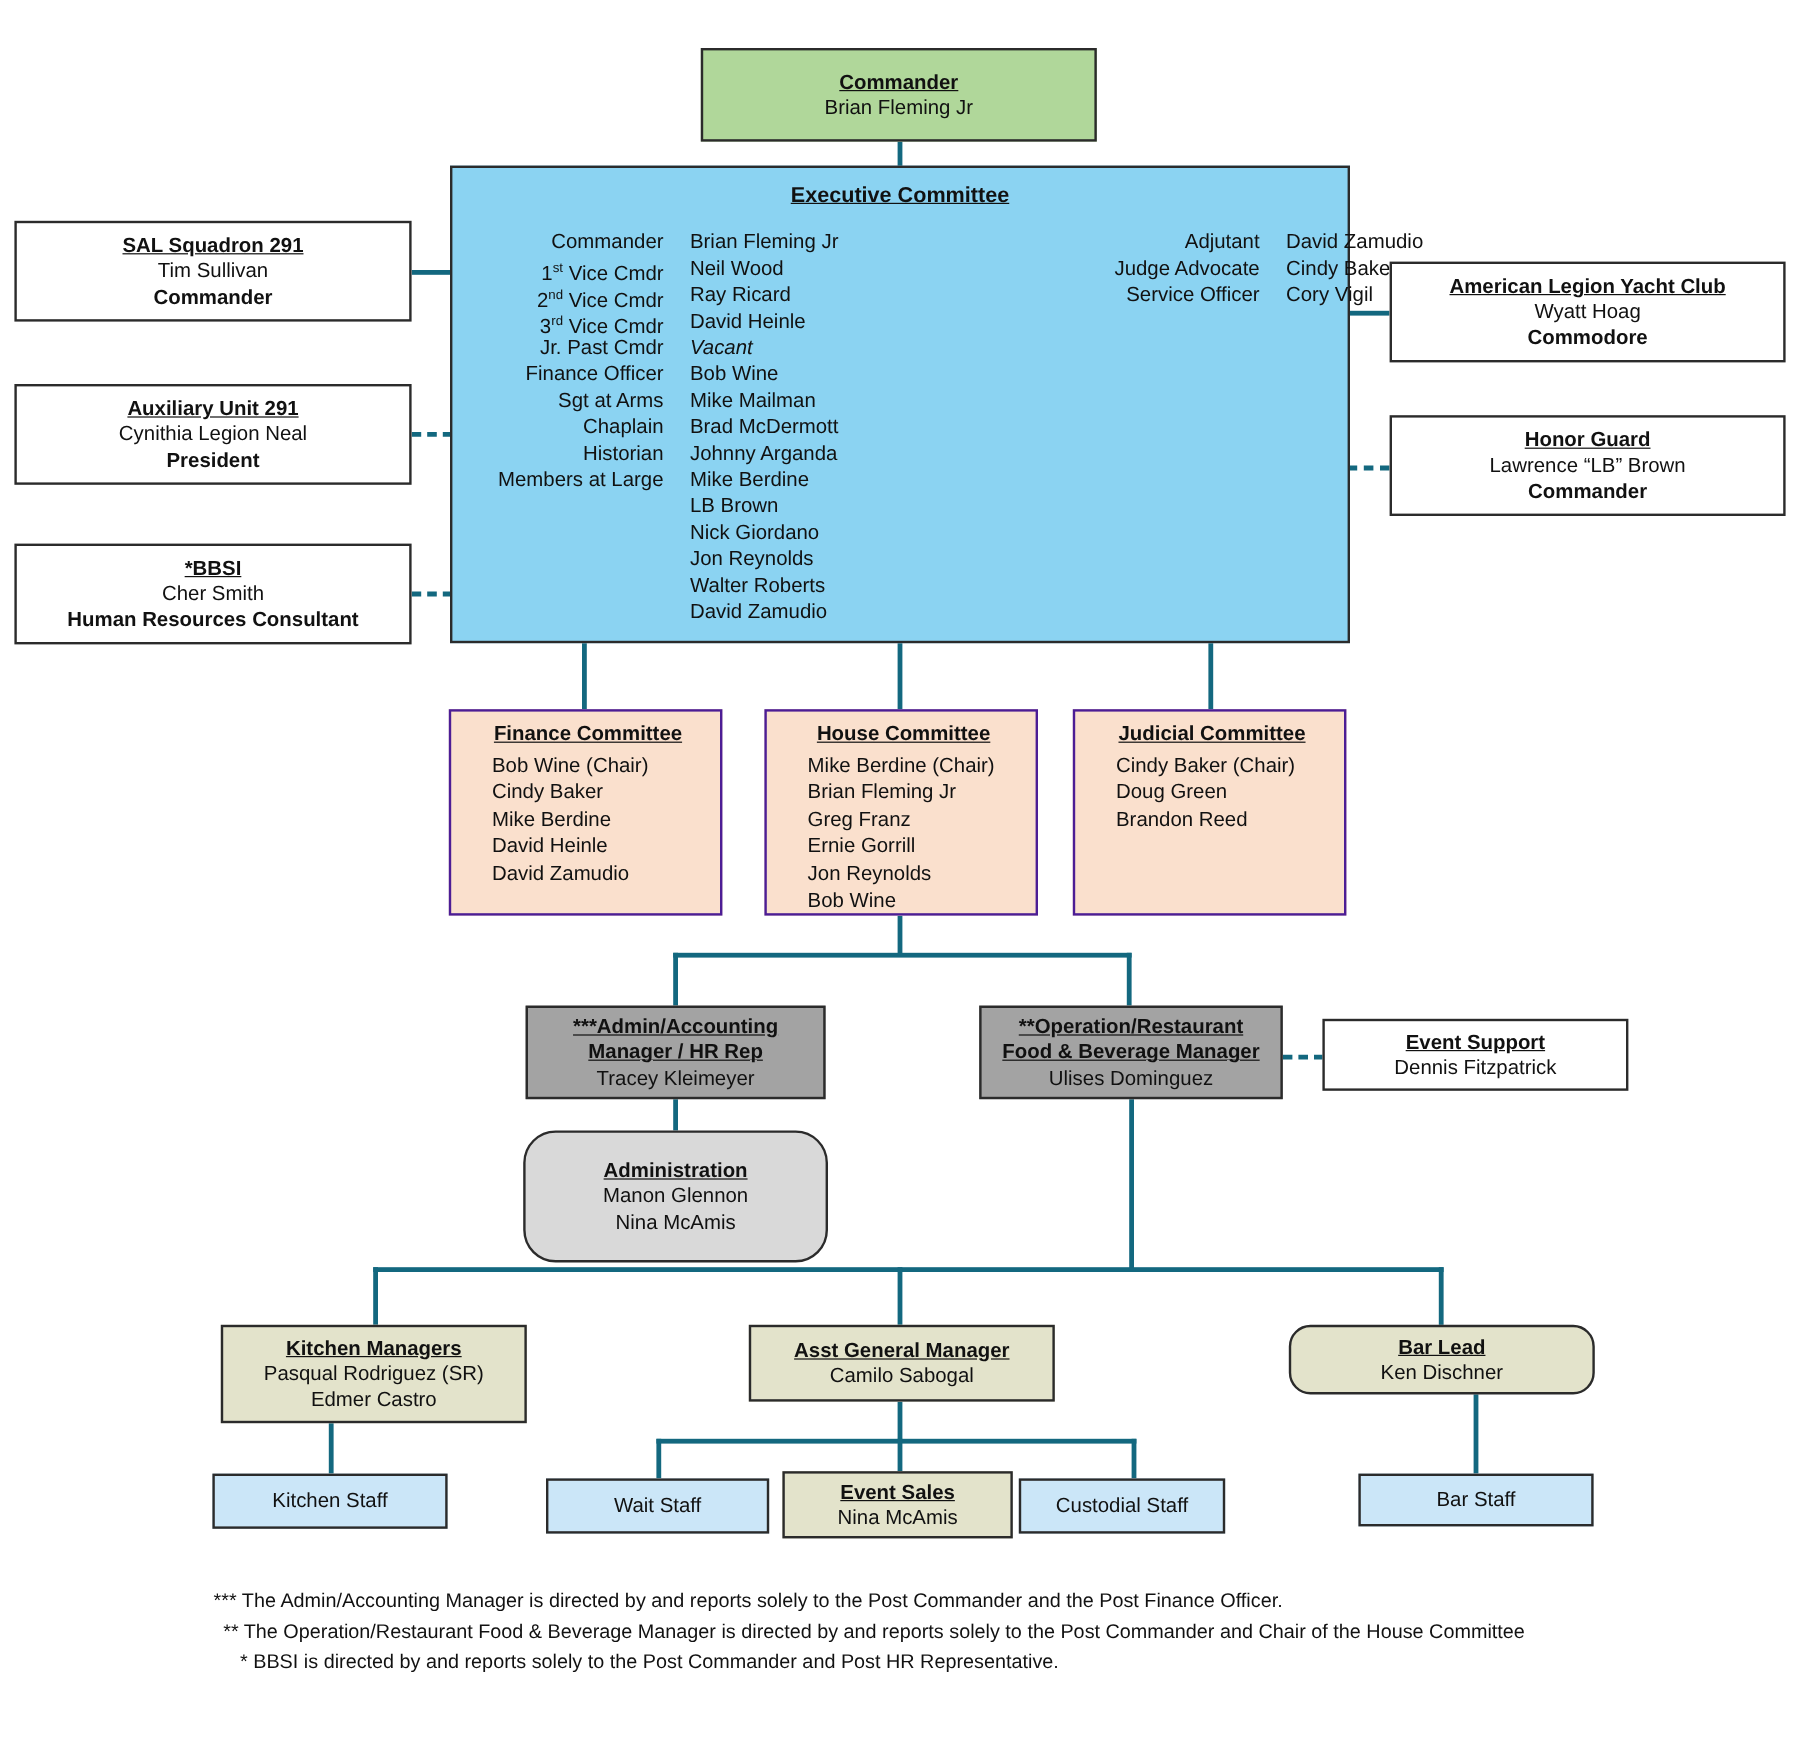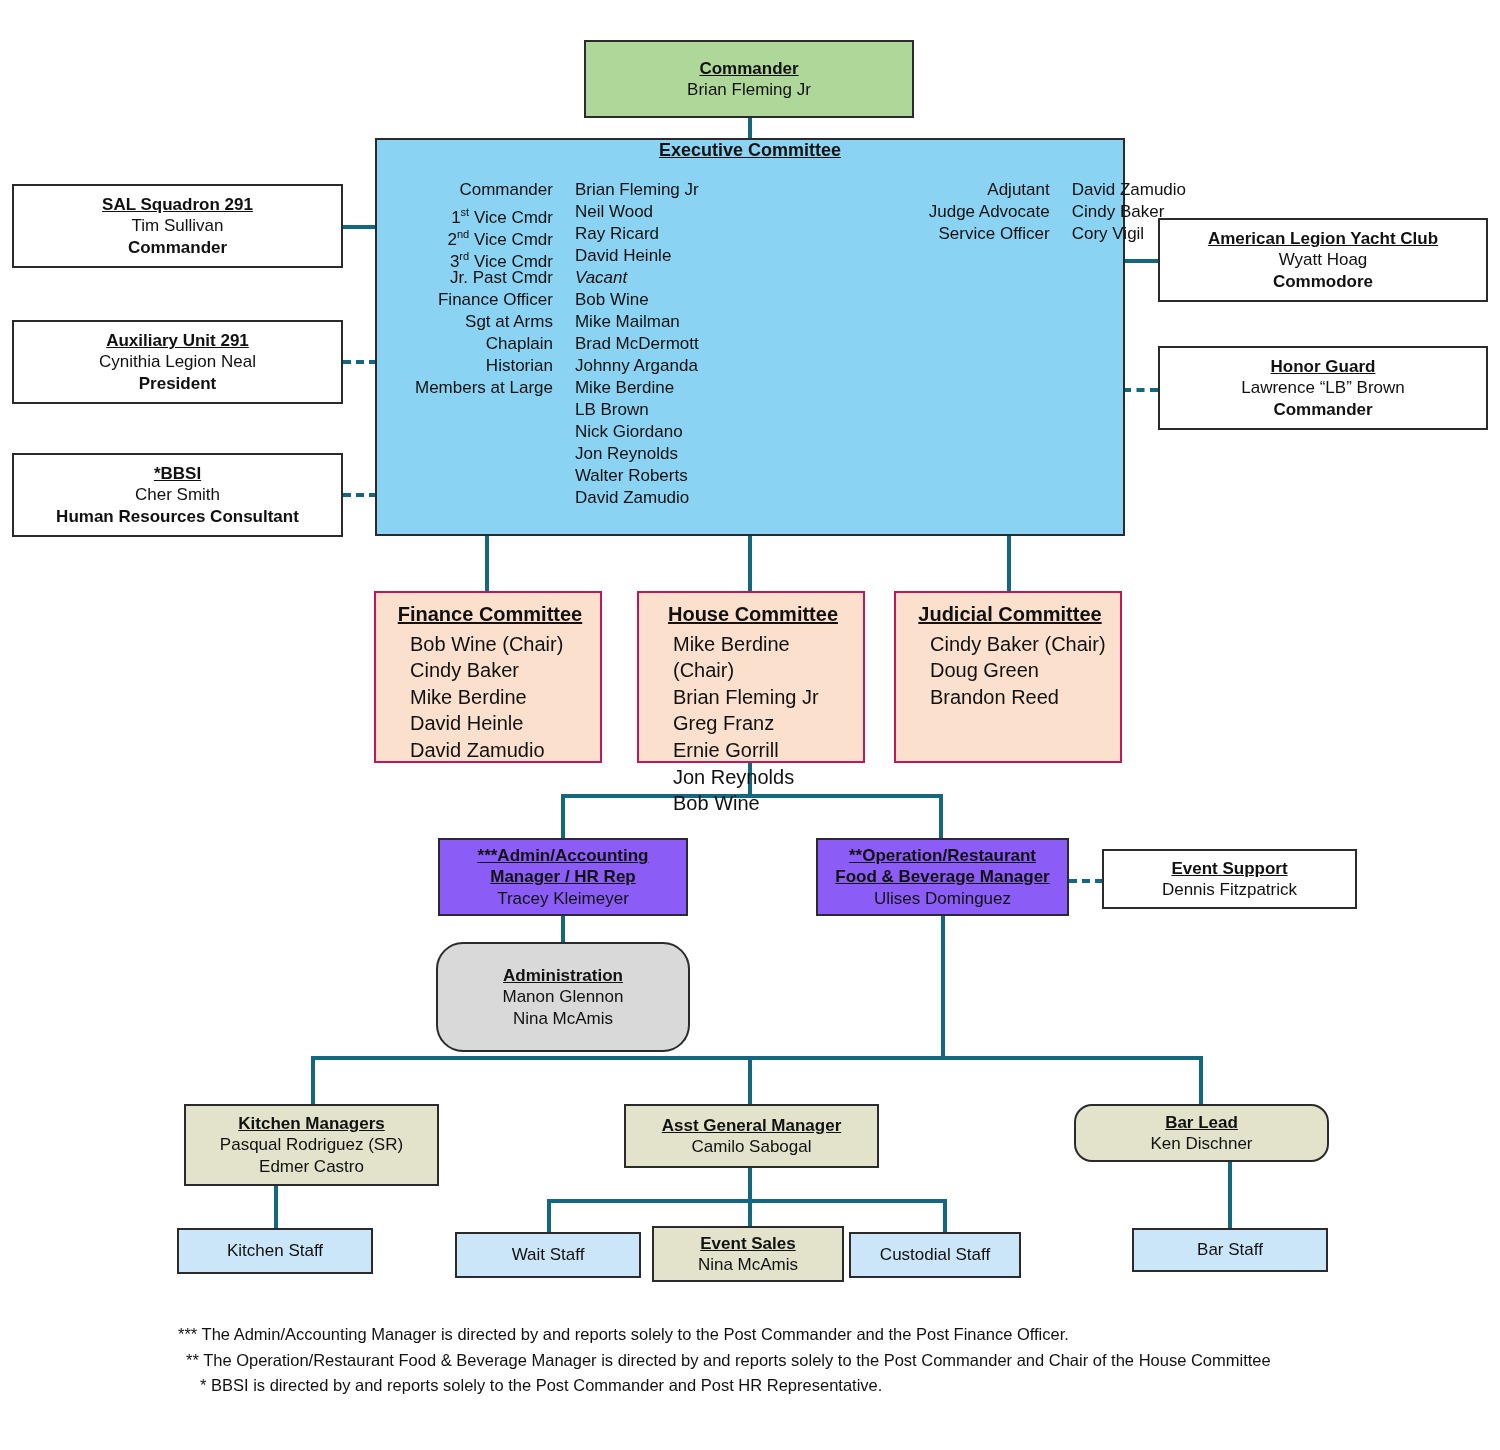--- a/index.html
+++ b/index.html
@@ -37,31 +37,32 @@
     line-height: 1.24;
     font-size: 17px;
     padding: 6px 8px;
   }
   .box .ttl { font-weight: bold; text-decoration: underline; }
   .box .nm  { font-weight: normal; }
   .box .rolebold { font-weight: bold; }
 
   .green  { background: #b0d79a; }
   .peach  { background: #fae0cd; }
-  .pink   { background: #8b5cf6; }
+  .pink   { background: #a3a3a3; }
   .gray   { background: #d9d9d9; }
   .khaki  { background: #e3e3cb; }
   .ltblue { background: #cbe6f8; }
 
   
   #exec {
     position: absolute;
     left: 375px; top: 138px; width: 750px; height: 398px;
     background: #8bd3f2;
     border: 2px solid #2b2b2b;
+    padding-top: 12px;
   }
   #exec .exec-title {
     text-align: center;
     font-weight: bold;
     font-size: 18px;
     text-decoration: underline;
     margin-bottom: 18px;
   }
   .exec-cols {
     display: flex;
@@ -73,23 +74,23 @@
   .exec-col.right { margin-left: 230px; }
   .col-roles { text-align: right; }
   .col-names { text-align: left; margin-left: 22px; }
   .col-roles div, .col-names div { height: 22px; line-height: 22px; white-space: nowrap; }
   .vacant { font-style: italic; }
   sup { font-size: 0.65em; vertical-align: super; }
 
   
   .listbox {
     position: absolute;
-    border: 2px solid #be185d;
+    border: 2px solid #4c1d95;
     padding: 8px 10px 8px 34px;
-    font-size: 20px;
+    font-size: 17px;
     line-height: 1.33;
   }
   .listbox .ttl {
     font-weight: bold; text-decoration: underline;
     display: block; text-align: center; margin-bottom: 3px;
     margin-left: -20px;
   }
   .listbox .mem { display: block; text-align: left; }
 
   

